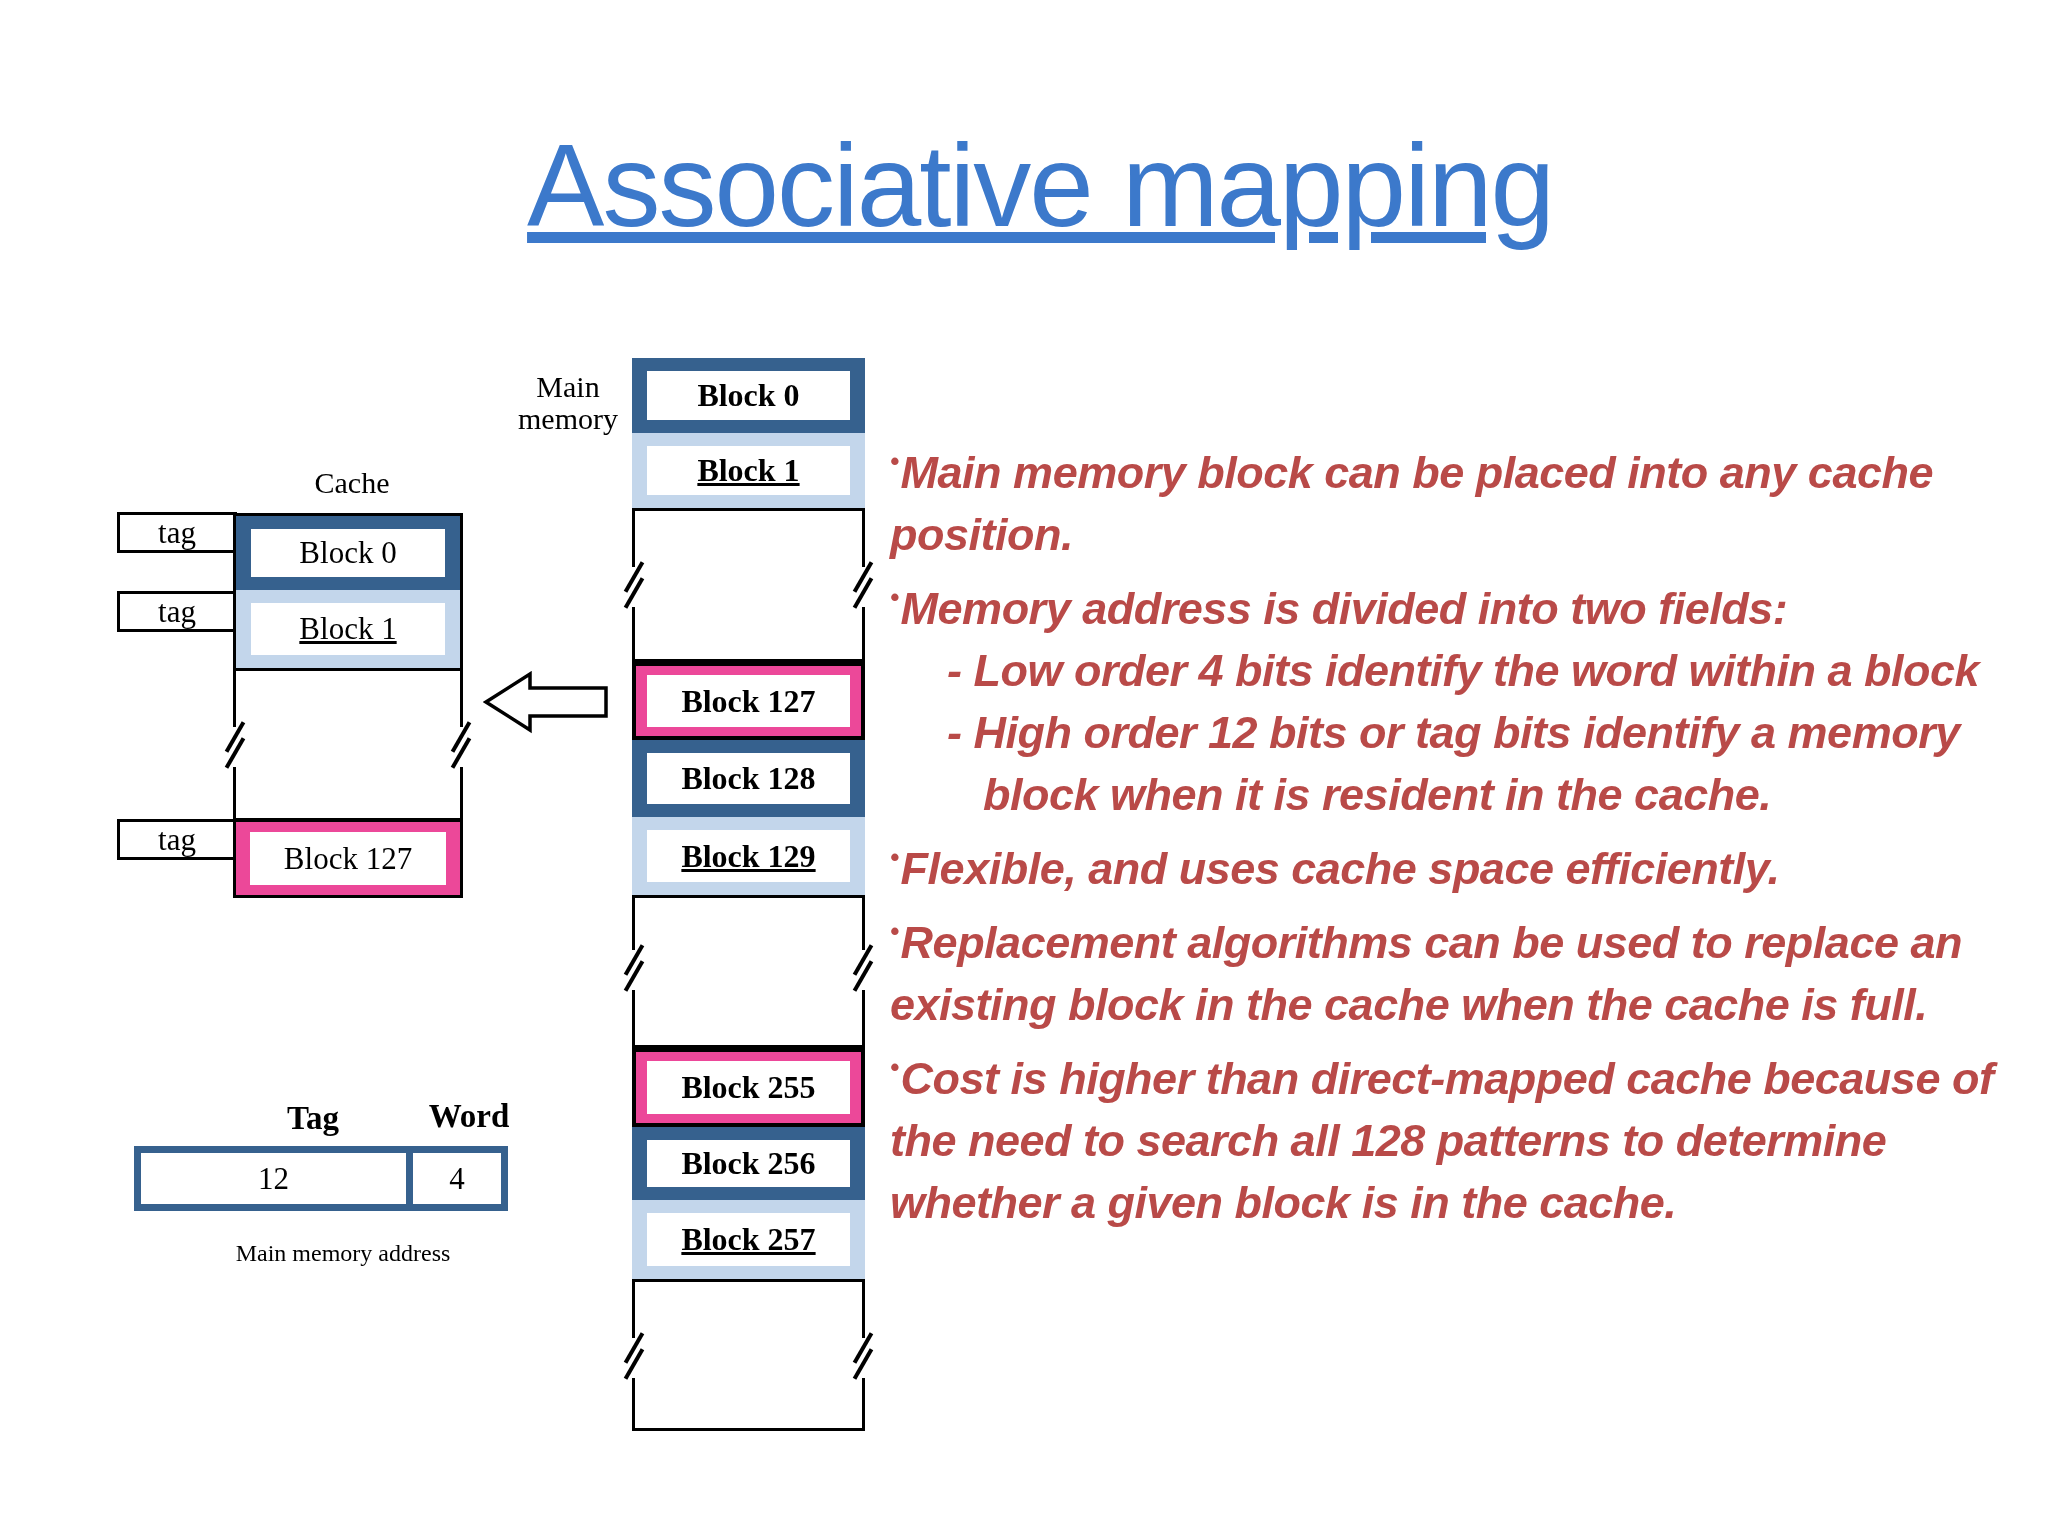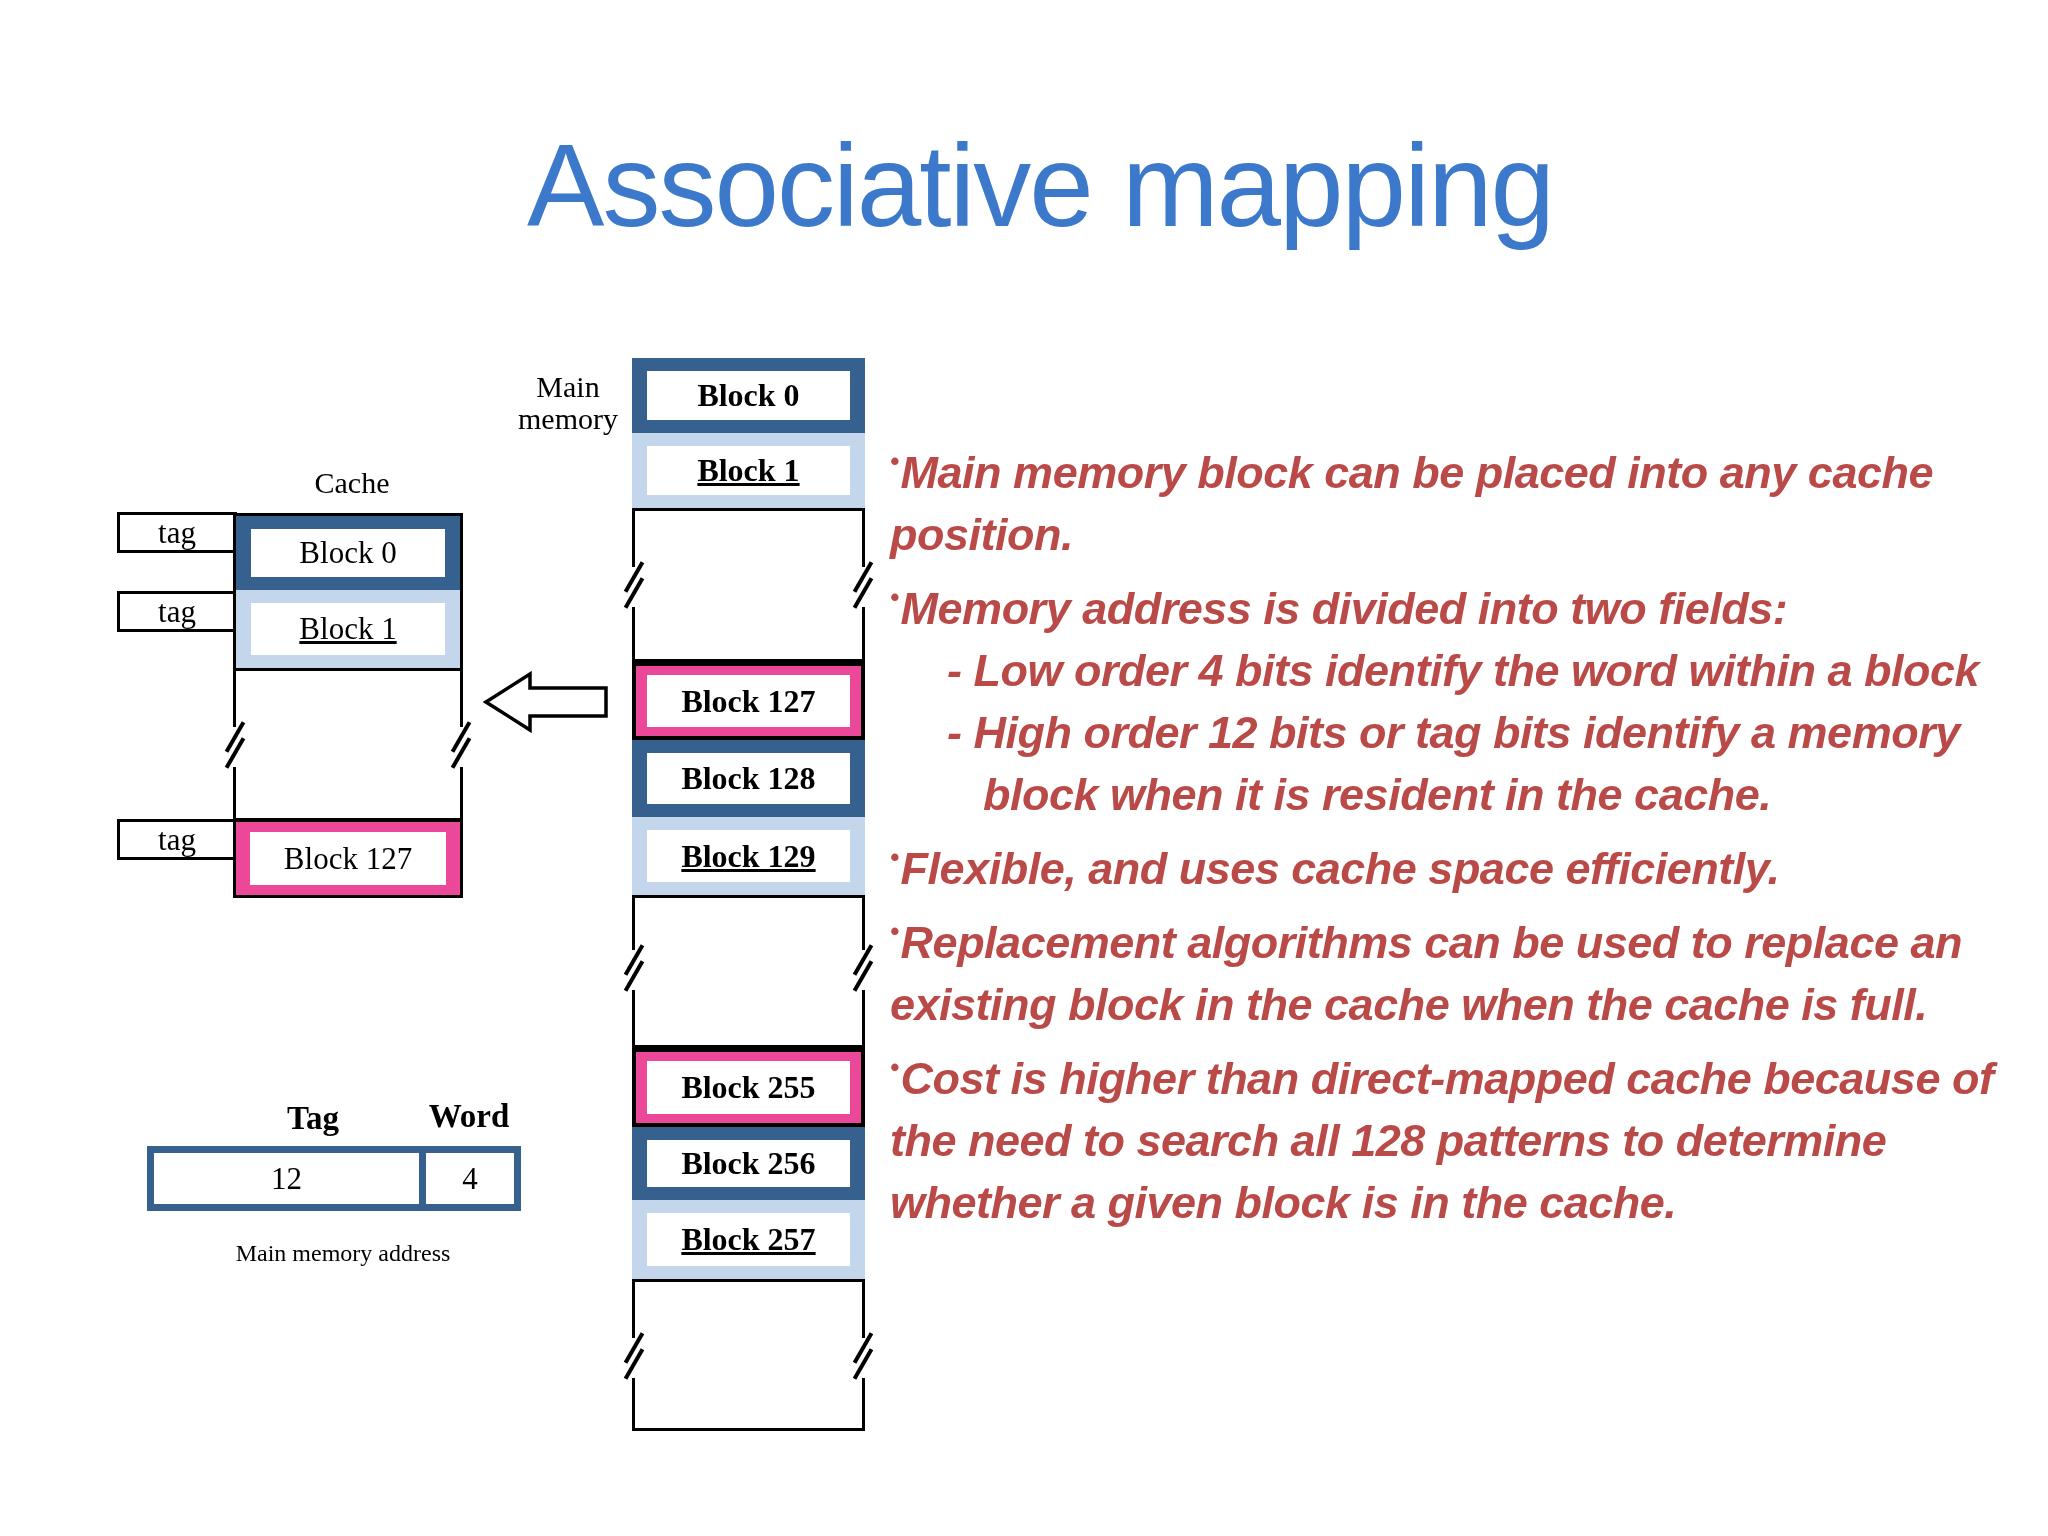--- a/index.html
+++ b/index.html
@@ -13,20 +13,21 @@
   .abs { position:absolute; }
 
   
   .title {
     left:440px; top:126px; width:1200px;
     text-align:center;
     font-family:"Liberation Sans","DejaVu Sans",sans-serif;
     font-size:116px; font-weight:400; letter-spacing:-2px;
     color:#3C79CB; line-height:1.05;
     white-space:nowrap;
+    text-decoration:underline;
   }
 
   
   .lbl { text-align:center; color:#000; }
 
   
   .col { position:absolute; }
   .row { position:relative; width:100%; display:flex; align-items:center; justify-content:center; }
   .row .inner {
     background:#ffffff; width:100%; height:100%;
@@ -66,21 +67,21 @@
   }
   .brk::before, .brk::after {
     content:""; position:absolute; left:3px; width:34px; height:4px;
     background:#000; transform:rotate(-60deg);
   }
   .brk::before { top:8px; }
   .brk::after  { top:24px; }
 
   
   .addr {
-    left:147px; top:1146px; width:374px; height:65px;
+    left:134px; top:1146px; width:374px; height:65px;
     border:7px solid #36618E; display:flex; background:#fff;
   }
   .addr .cell {
     display:flex; align-items:center; justify-content:center;
     font-size:31px;
   }
   .addr .cell-tag  { flex:1; }
   .addr .cell-word { width:95px; border-left:7px solid #36618E; }
   .addr-hdr { font-weight:700; font-size:33px; }
 

